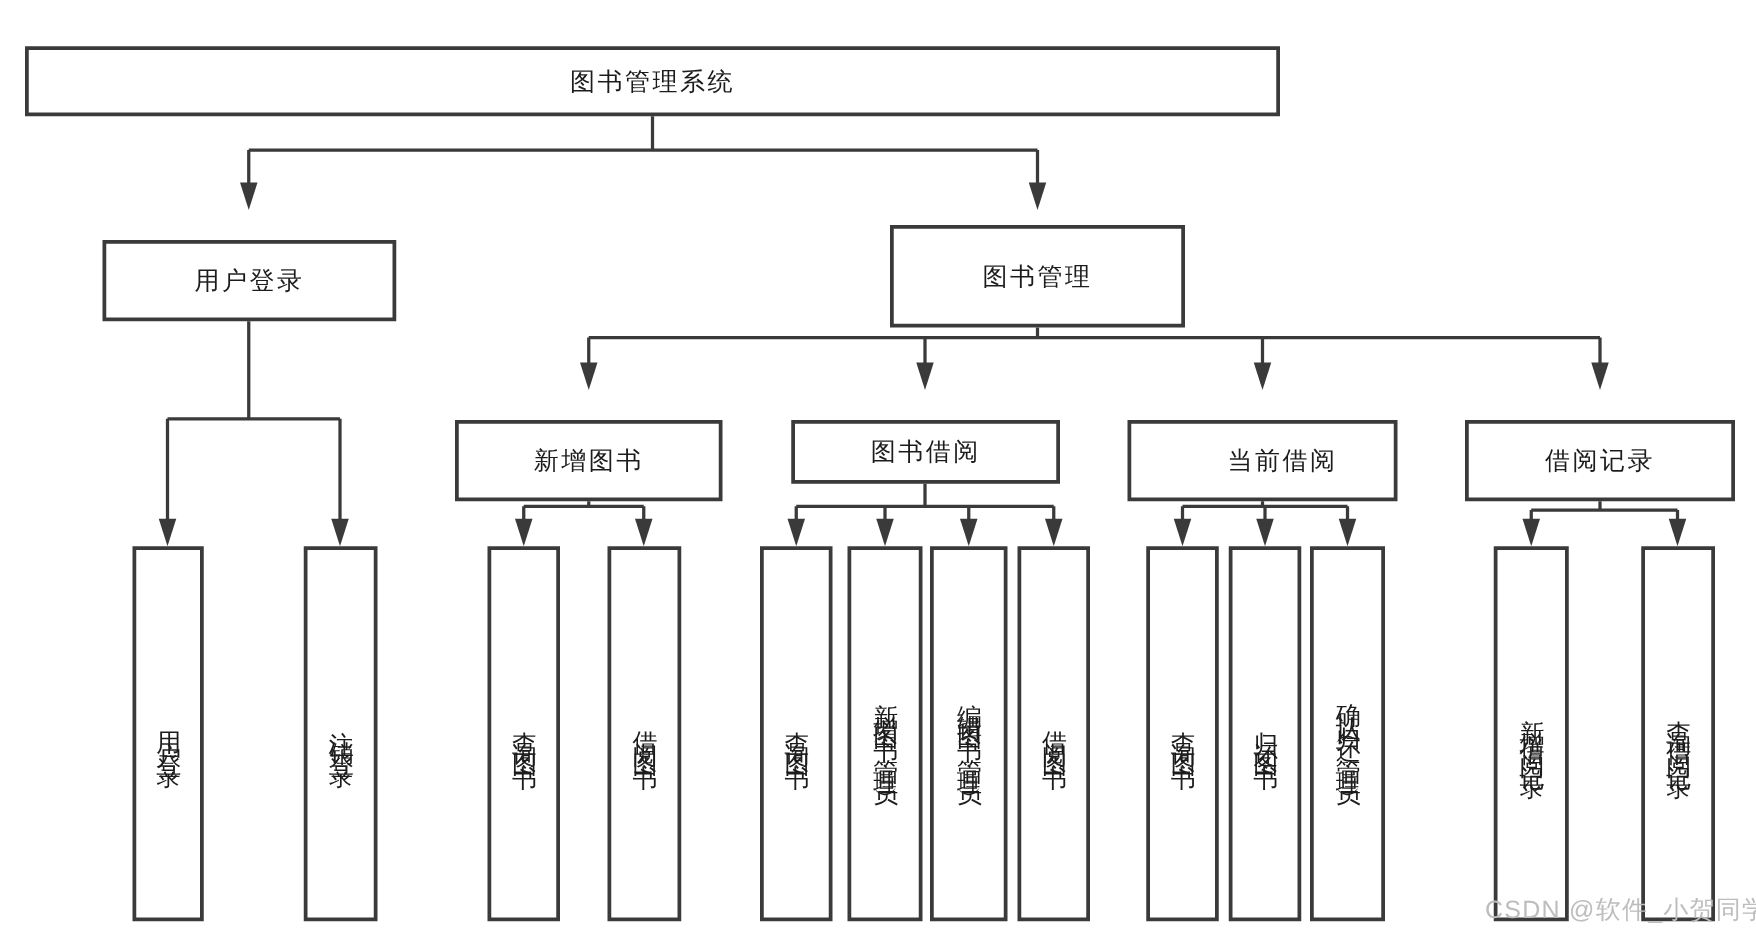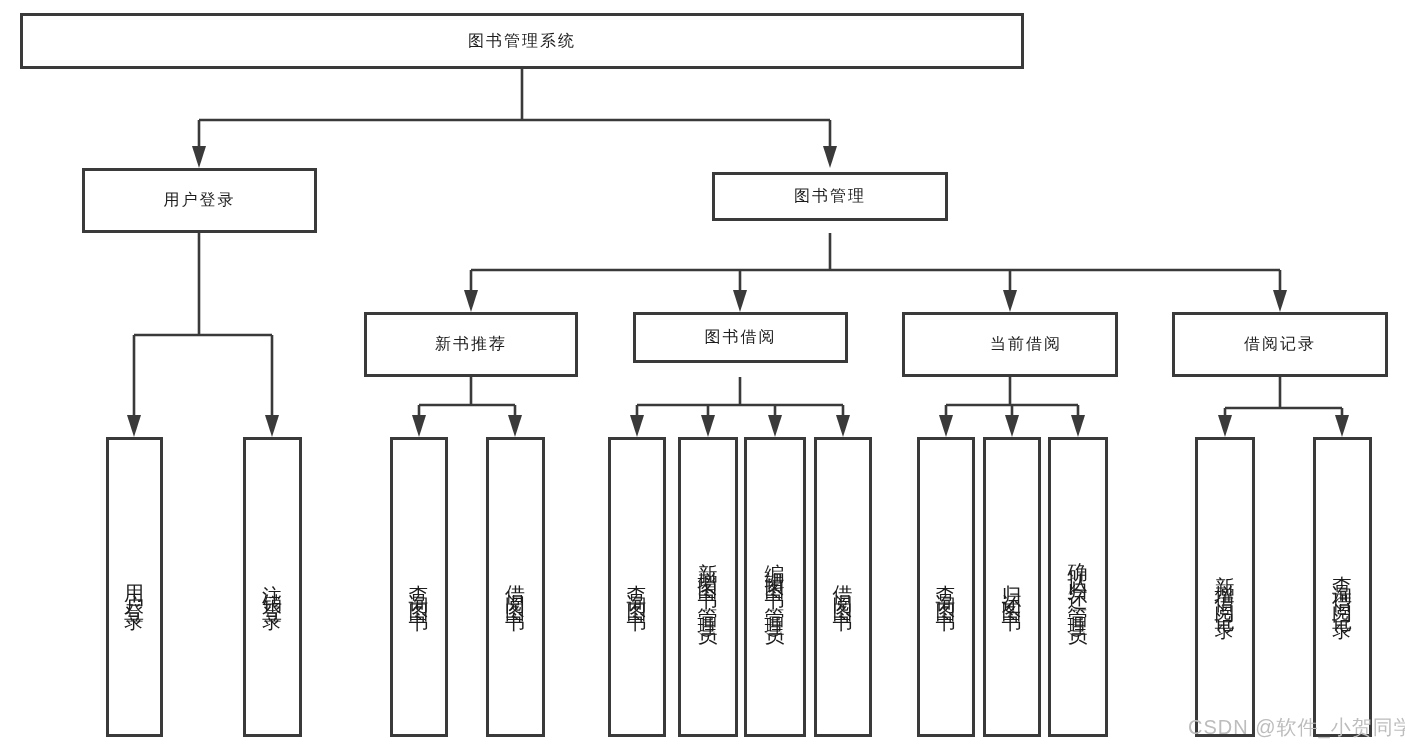--- a/index.html
+++ b/index.html
@@ -29,36 +29,37 @@
     position: absolute;
     background: #ffffff;
     border: 3px solid #3a3a3a;
     box-sizing: border-box;
     display: flex;
     align-items: center;
     justify-content: center;
     color: #1c1c1c;
   }
   .hbox {
-    font-size: 16px;
+    font-size: 20px;
     letter-spacing: 2px;
     white-space: nowrap;
+    margin-top: 24px;
   }
   .vbox {
     writing-mode: vertical-rl;
     text-orientation: mixed;
     font-size: 20px;
     letter-spacing: 9px;
     line-height: 1;
   }
   
   .n-root   { left: 20px;   top: 13px;  width: 1004px; height: 56px; }
   
   .n-login  { left: 82px;   top: 168px; width: 235px;  height: 65px; }
-  .n-mgmt   { left: 712px;  top: 172px; width: 236px;  height: 49px; }
+  .n-mgmt   { left: 712px;  top: 156px; width: 236px;  height: 82px; }
   
   .n-rec    { left: 364px;  top: 312px; width: 214px;  height: 65px; }
   .n-bor    { left: 633px;  top: 312px; width: 215px;  height: 51px; }
   .n-cur    { left: 902px;  top: 312px; width: 216px;  height: 65px; padding-left: 32px; }
   .n-hist   { left: 1172px; top: 312px; width: 216px;  height: 65px; }
   
   .n-l1  { left: 106px;  top: 437px; width: 57px; height: 300px; }
   .n-l2  { left: 243px;  top: 437px; width: 59px; height: 300px; }
   .n-r1  { left: 390px;  top: 437px; width: 58px; height: 300px; }
   .n-r2  { left: 486px;  top: 437px; width: 59px; height: 300px; }
@@ -135,21 +136,21 @@
       <polygon points="1218,415 1232,415 1225,437"></polygon>
       <polygon points="1335,415 1349,415 1342,437"></polygon>
     </g>
   </svg>
 
   <div class="node hbox n-root">图书管理系统</div>
 
   <div class="node hbox n-login">用户登录</div>
   <div class="node hbox n-mgmt">图书管理</div>
 
-  <div class="node hbox n-rec">新书推荐</div>
+  <div class="node hbox n-rec">新增图书</div>
   <div class="node hbox n-bor">图书借阅</div>
   <div class="node hbox n-cur">当前借阅</div>
   <div class="node hbox n-hist">借阅记录</div>
 
   <div class="node vbox n-l1">用户登录</div>
   <div class="node vbox n-l2">注销登录</div>
 
   <div class="node vbox n-r1">查询图书</div>
   <div class="node vbox n-r2">借阅图书</div>
 

